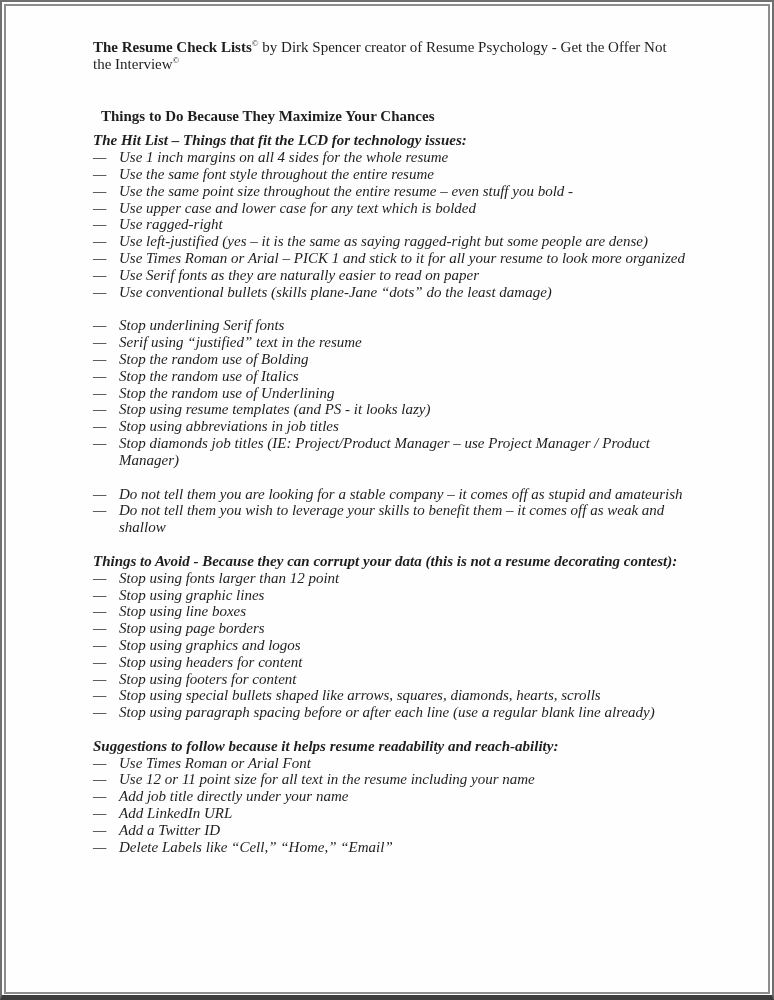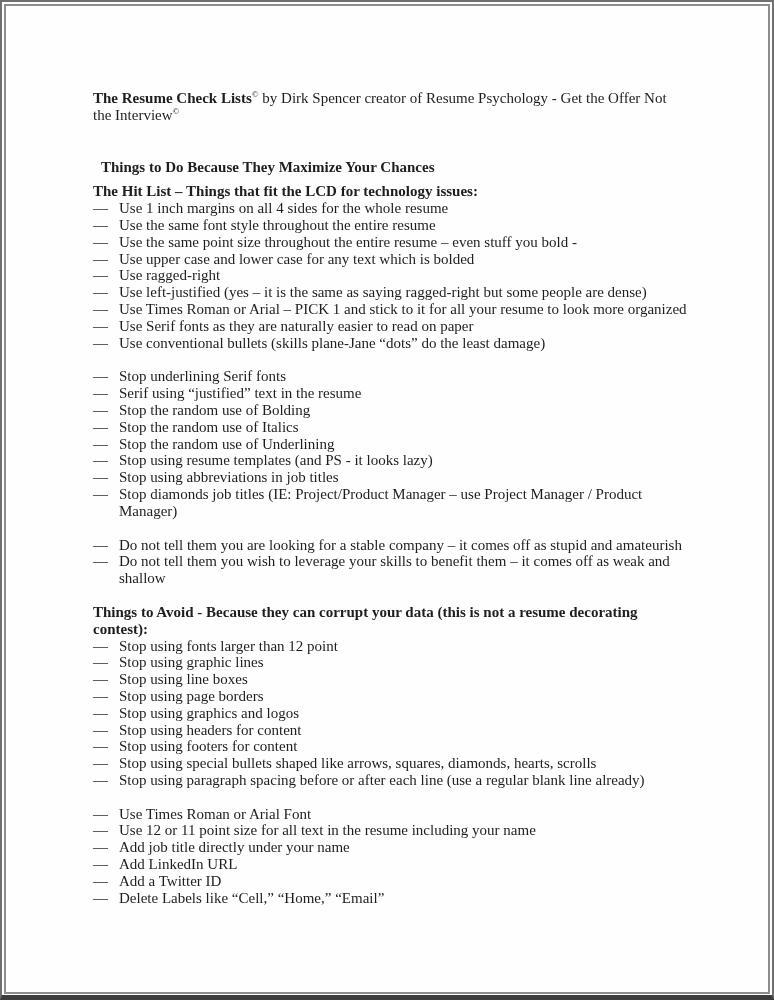--- a/index.html
+++ b/index.html
@@ -19,42 +19,42 @@
   }
   .inner-frame {
     position: absolute;
     top: 2px; left: 2px; right: 2px; bottom: 1px;
     border: 2px solid #8d8d8d;
     pointer-events: none;
   }
   .content {
     position: relative;
     box-sizing: border-box;
-    padding: 88px 85px 0 91px;
+    padding: 37px 85px 0 91px;
     font-size: 15px;
     line-height: 16.8px;
   }
   .doc-title {
     margin: 0 0 35px 0;
     font-weight: normal;
     font-size: 15px;
     line-height: 16.8px;
     max-width: 596px;
   }
   .doc-title .b { font-weight: bold; }
   sup.mark {
     font-size: 9px;
     line-height: 0;
     vertical-align: super;
   }
   .intro-heading {
     font-weight: bold;
     margin: 8px;
   }
-  .section { margin-top: 17px; }
+  .section { margin-top: 17px; font-style: italic; }
   .section:first-of-type { margin-top: 0; }
   .heading { font-weight: bold; }
   .item { display: flex; }
   .dash {
     flex: 0 0 26px;
     width: 26px;
   }
   .txt { flex: 1 1 auto; }
 </style>
 </head>
@@ -185,20 +185,21 @@
           <div class="item">
             <span class="dash">—</span>
             <span class="txt">Stop using special bullets shaped like arrows, squares, diamonds, hearts, scrolls</span>
           </div>
           <div class="item">
             <span class="dash">—</span>
             <span class="txt">Stop using paragraph spacing before or after each line (use a regular blank line already)</span>
           </div>
         </div>
         <div class="section">
+          <div class="heading">Suggestions to follow because it helps resume readability and reach-ability:</div>
           <div class="item">
             <span class="dash">—</span>
             <span class="txt">Use Times Roman or Arial Font</span>
           </div>
           <div class="item">
             <span class="dash">—</span>
             <span class="txt">Use 12 or 11 point size for all text in the resume including your name</span>
           </div>
           <div class="item">
             <span class="dash">—</span>

